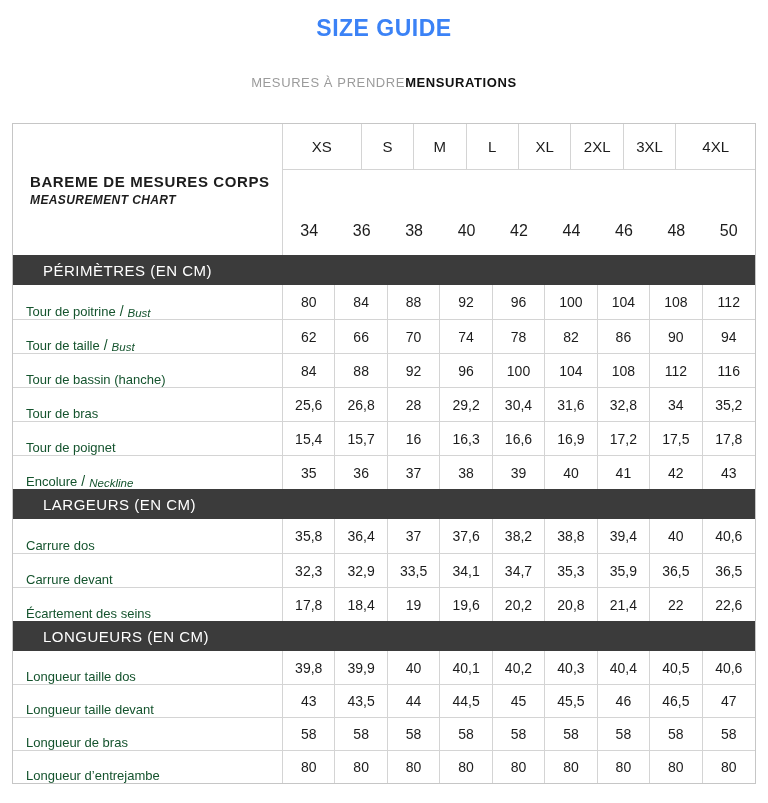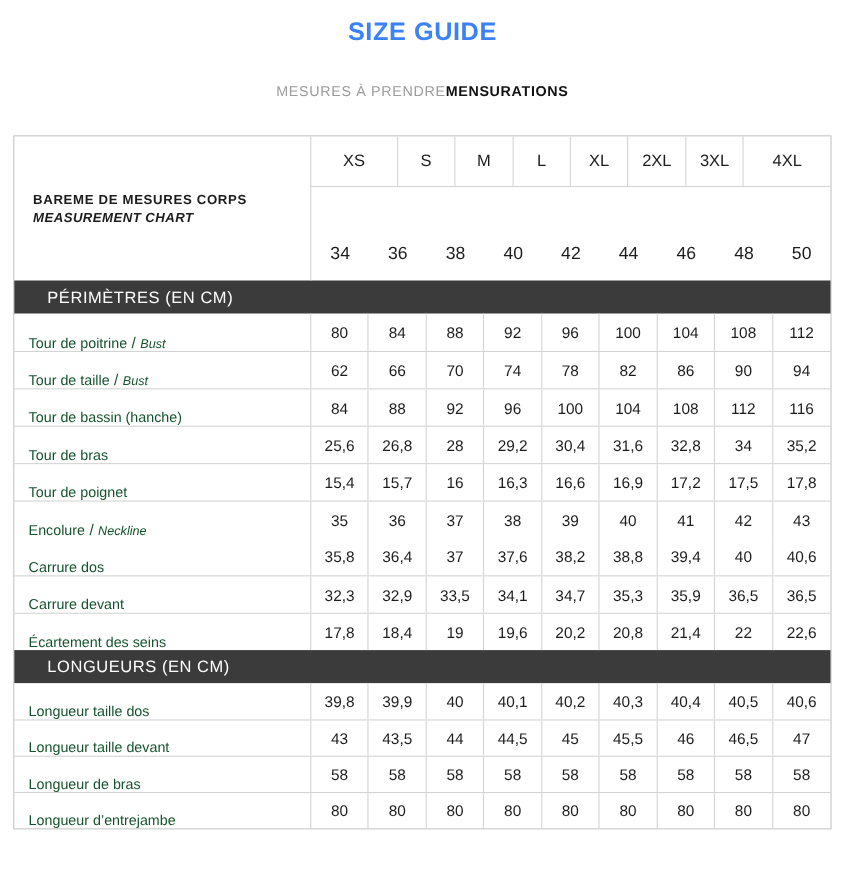--- a/index.html
+++ b/index.html
@@ -50,21 +50,21 @@
   
   .table-header{display:flex;}
   .corner-cell{
     width:270px;
     min-height:96px;
     border-right:1px solid var(--border-inner);
     display:flex;flex-direction:column;justify-content:center;
     padding-left:17px;
   }
   .corner-title{
-    font-size:12px;font-weight:700;letter-spacing:0.6px;color:#1c1c1c;
+    font-size:15px;font-weight:700;letter-spacing:0.6px;color:#1c1c1c;
   }
   .corner-subtitle{
     font-size:12px;font-style:italic;font-weight:700;letter-spacing:0.4px;color:#1c1c1c;margin-top:3px;
   }
   .header-right{flex:1;display:flex;flex-direction:column;gap:36px;}
   .letters-row{
     display:grid;
     grid-template-columns:1.5fr 1fr 1fr 1fr 1fr 1fr 1fr 1.5fr;
     height:46px;
     border-bottom:1px solid var(--border-inner);
@@ -247,20 +247,23 @@
           <div class="value-cell">36</div>
           <div class="value-cell">37</div>
           <div class="value-cell">38</div>
           <div class="value-cell">39</div>
           <div class="value-cell">40</div>
           <div class="value-cell">41</div>
           <div class="value-cell">42</div>
           <div class="value-cell">43</div>
         </div>
       </div>
+      <div class="section-band">
+        <span class="section-title">LARGEURS (EN CM)</span>
+      </div>
       <div class="section-rows sec-largeurs">
         <div class="data-row">
           <div class="label-cell">
             <span class="row-label">Carrure dos</span>
           </div>
           <div class="value-cell">35,8</div>
           <div class="value-cell">36,4</div>
           <div class="value-cell">37</div>
           <div class="value-cell">37,6</div>
           <div class="value-cell">38,2</div>

